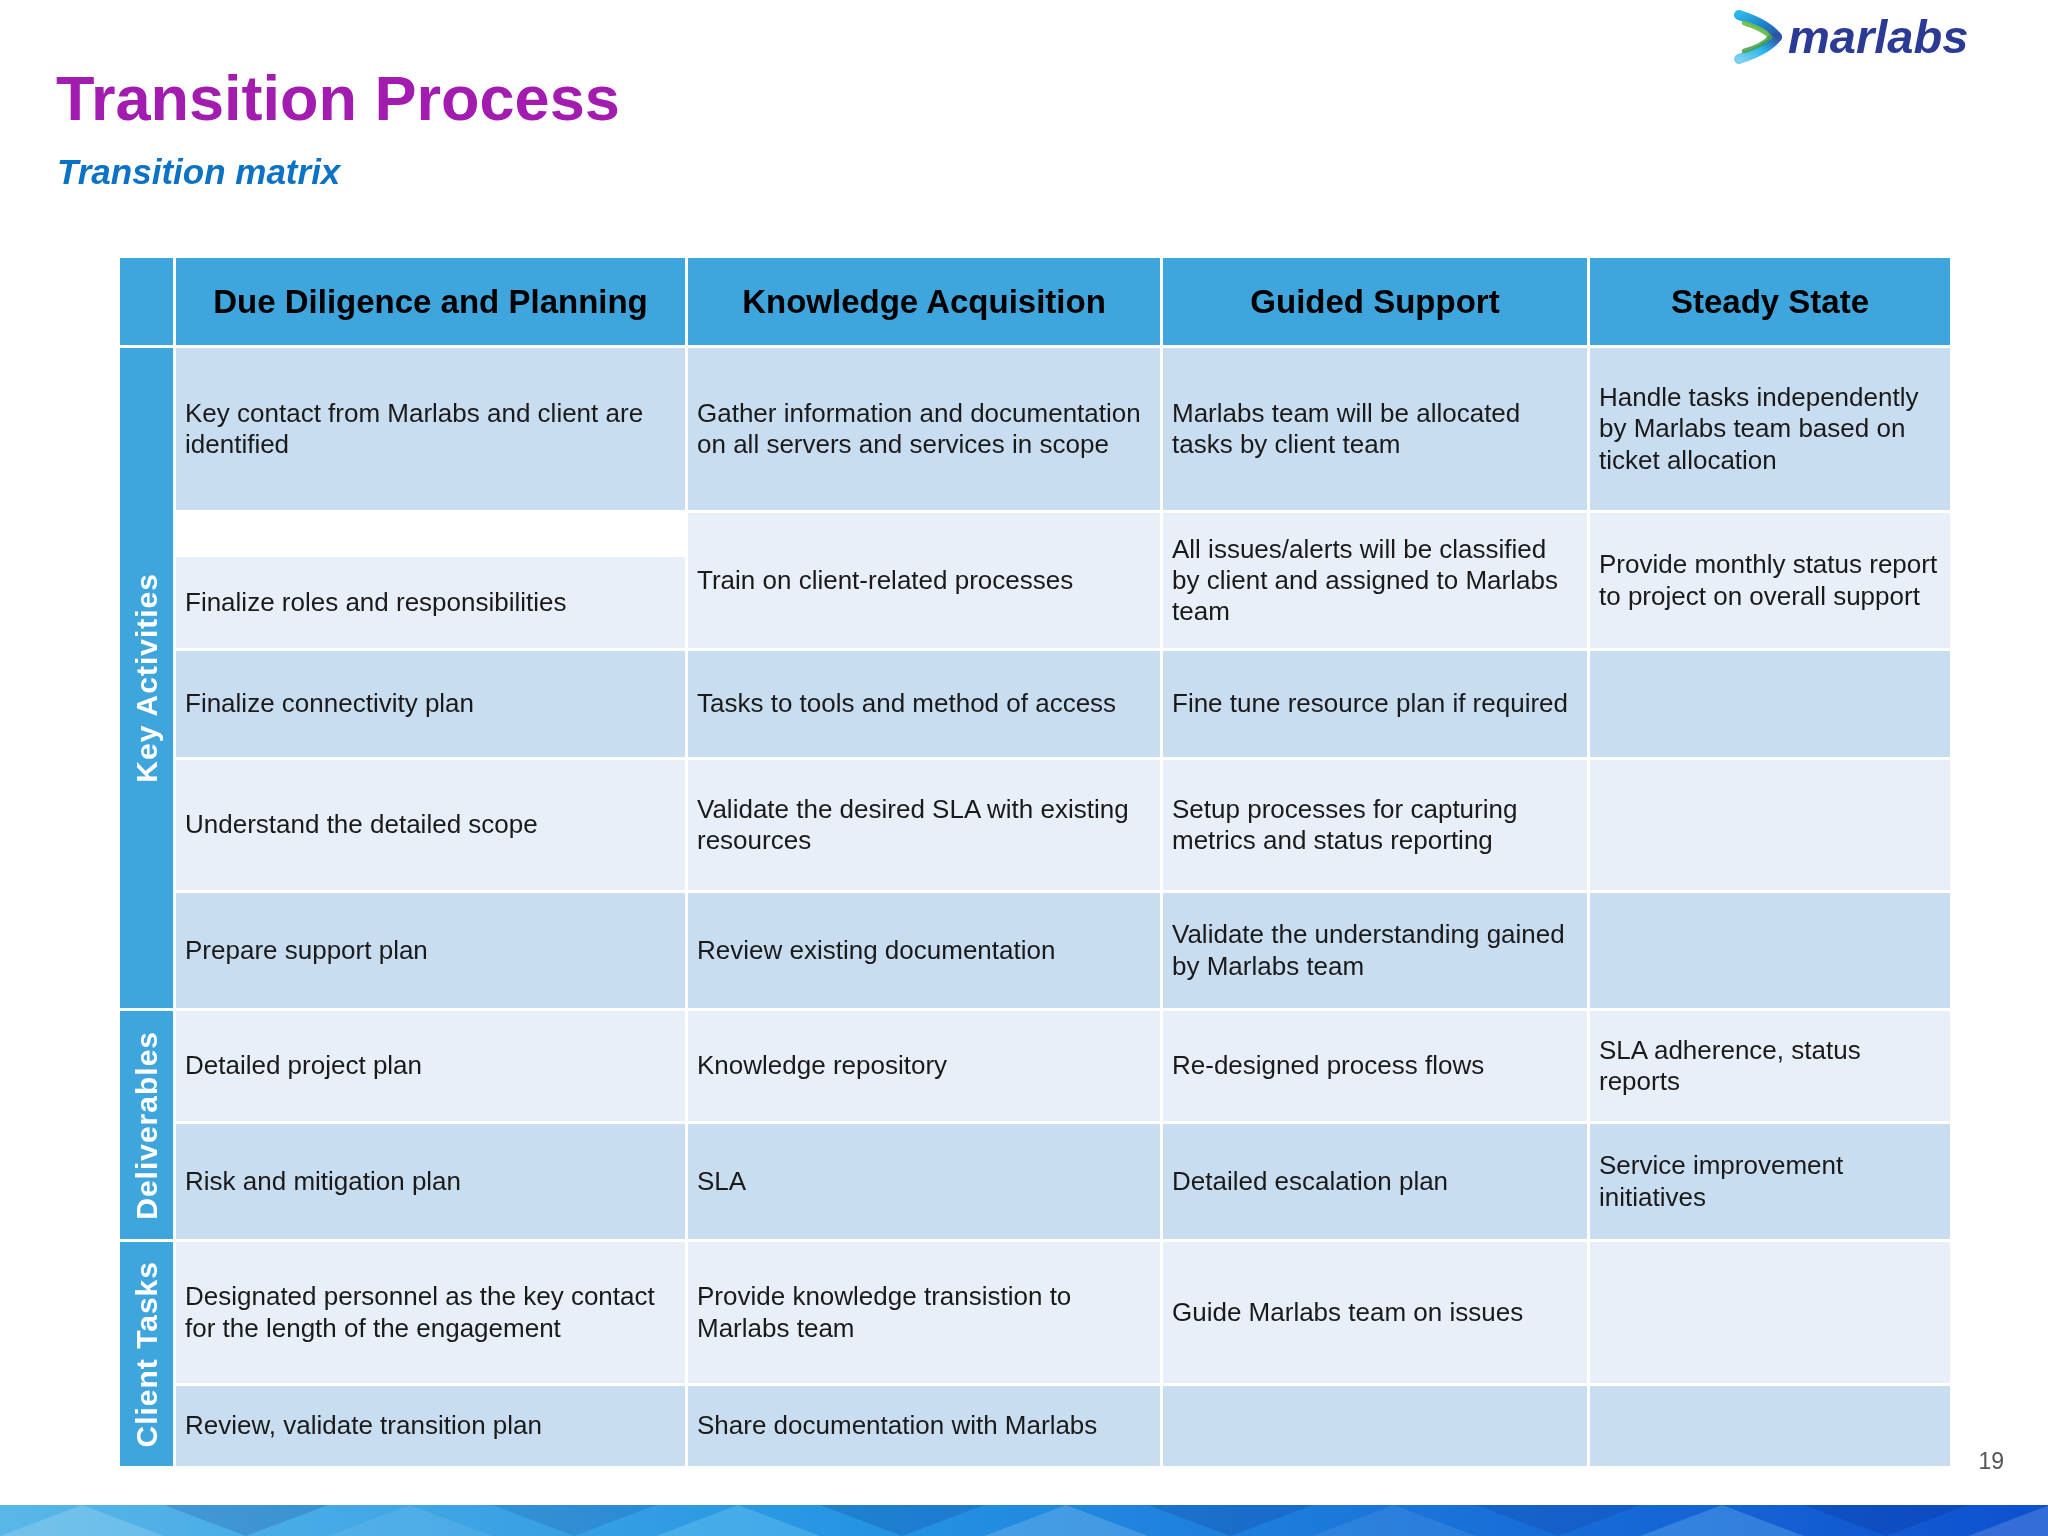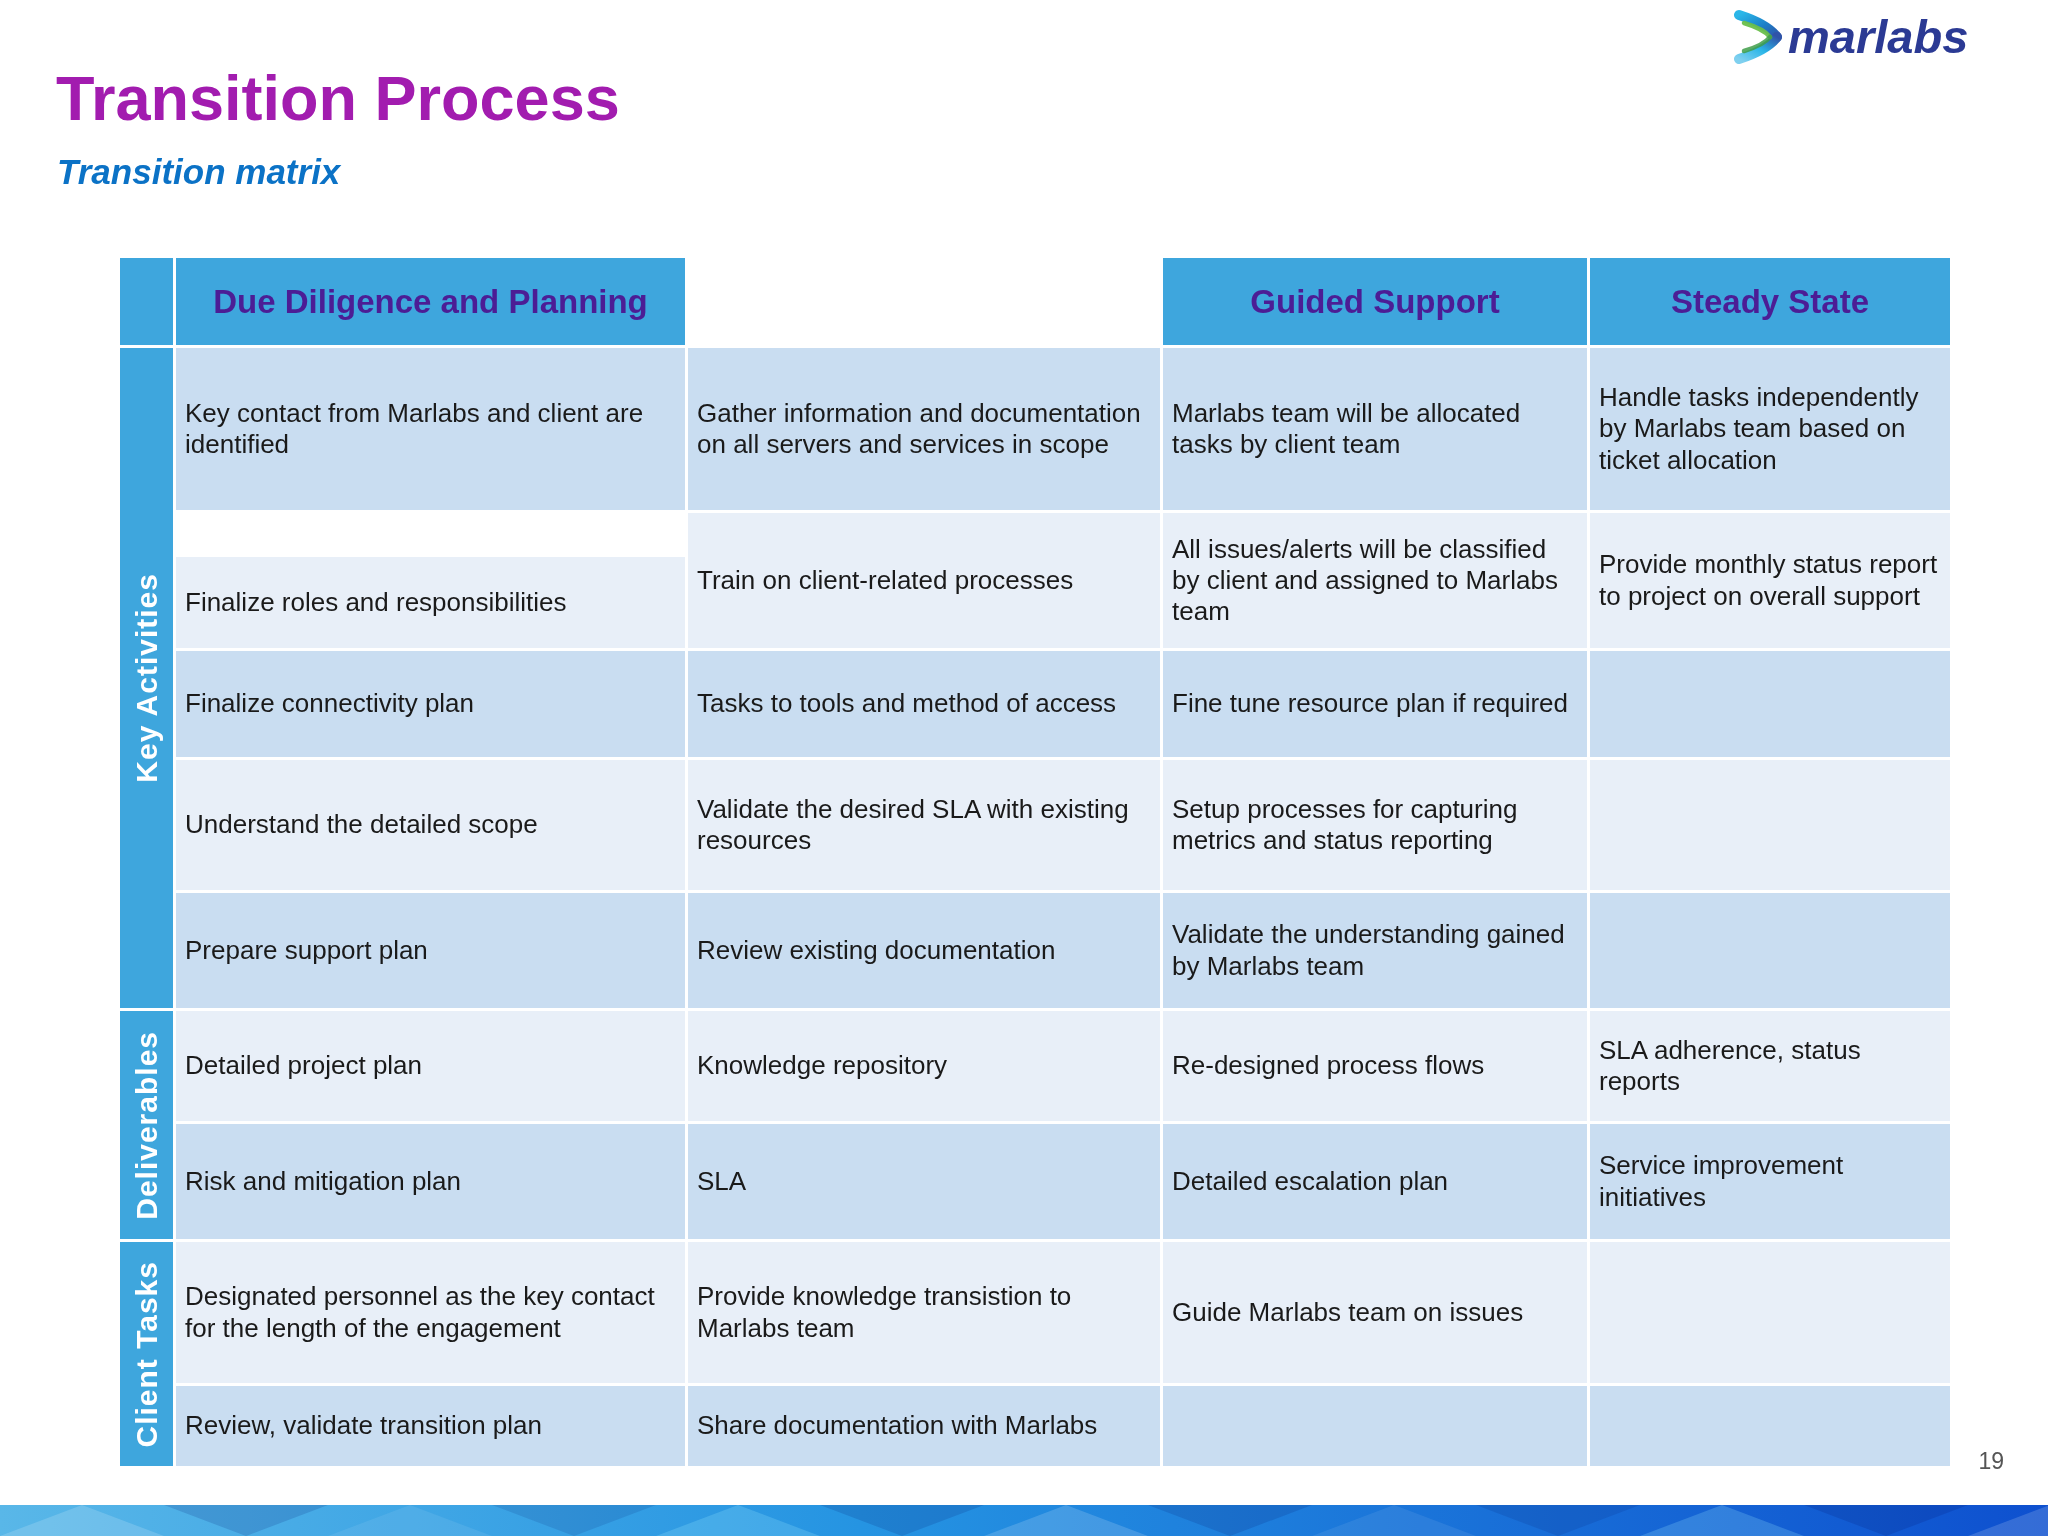--- a/index.html
+++ b/index.html
@@ -13,21 +13,21 @@
     color:#a21caf;letter-spacing:0px;
   }
   .subtitle{
     position:absolute;left:57px;top:152px;font-size:35px;font-style:italic;
     font-weight:600;color:#0b72c6;
   }
   .matrix{
     position:absolute;left:120px;top:258px;display:grid;gap:3px;background:#ffffff;
   }
   .hcell{
-    background:#3ea6dd;color:#4c1d95;font-weight:bold;font-size:33px;
+    background:#3ea6dd;color:#000000;font-weight:bold;font-size:33px;
     display:flex;align-items:center;justify-content:center;text-align:center;
   }
   .corner{background:#3ea6dd}
   .side{background:#3ea6dd;display:flex;align-items:center;justify-content:center}
   .side span{
     writing-mode:vertical-rl;transform:rotate(180deg);
     color:#ffffff;font-weight:bold;font-size:30px;white-space:nowrap;letter-spacing:1px;
   }
   .cell{
     display:flex;align-items:center;text-align:left;
@@ -62,20 +62,21 @@
   </g>
   <text x="66" y="45" font-size="47" font-weight="bold" font-style="italic" font-family="Liberation Sans, sans-serif" fill="#2b3a94">marlabs</text>
 </svg>
 
 <div class="title">Transition Process</div>
 <div class="subtitle">Transition matrix</div>
 
 <div class="matrix" id="matrix" style="grid-template-columns: 53px 509px 472px 424px 360px; grid-template-rows: 87px 162px 135px 106px 130px 115px 110px 115px 141px 80px;">
     <div class="corner" style="grid-area: 1 / 1;"></div>
     <div class="hcell" style="grid-area: 1 / 2;">Due Diligence and Planning</div>
+    <div class="hcell" style="grid-area: 1 / 3;">Knowledge Acquisition</div>
     <div class="hcell" style="grid-area: 1 / 4;">Guided Support</div>
     <div class="hcell" style="grid-area: 1 / 5;">Steady State</div>
     <div class="side" style="grid-area: 2 / 1 / 7;">
       <span>Key Activities</span>
     </div>
     <div class="cell dark" style="grid-area: 2 / 2;">Key contact from Marlabs and client are identified</div>
     <div class="cell dark" style="grid-area: 2 / 3;">Gather information and documentation on all servers and services in scope</div>
     <div class="cell dark" style="grid-area: 2 / 4;">Marlabs team will be allocated tasks by client team</div>
     <div class="cell dark" style="grid-area: 2 / 5;">Handle tasks independently by Marlabs team based on ticket allocation</div>
     <div class="cell light" style="grid-area: 3 / 2; margin-top: 44px;">Finalize roles and responsibilities</div>

